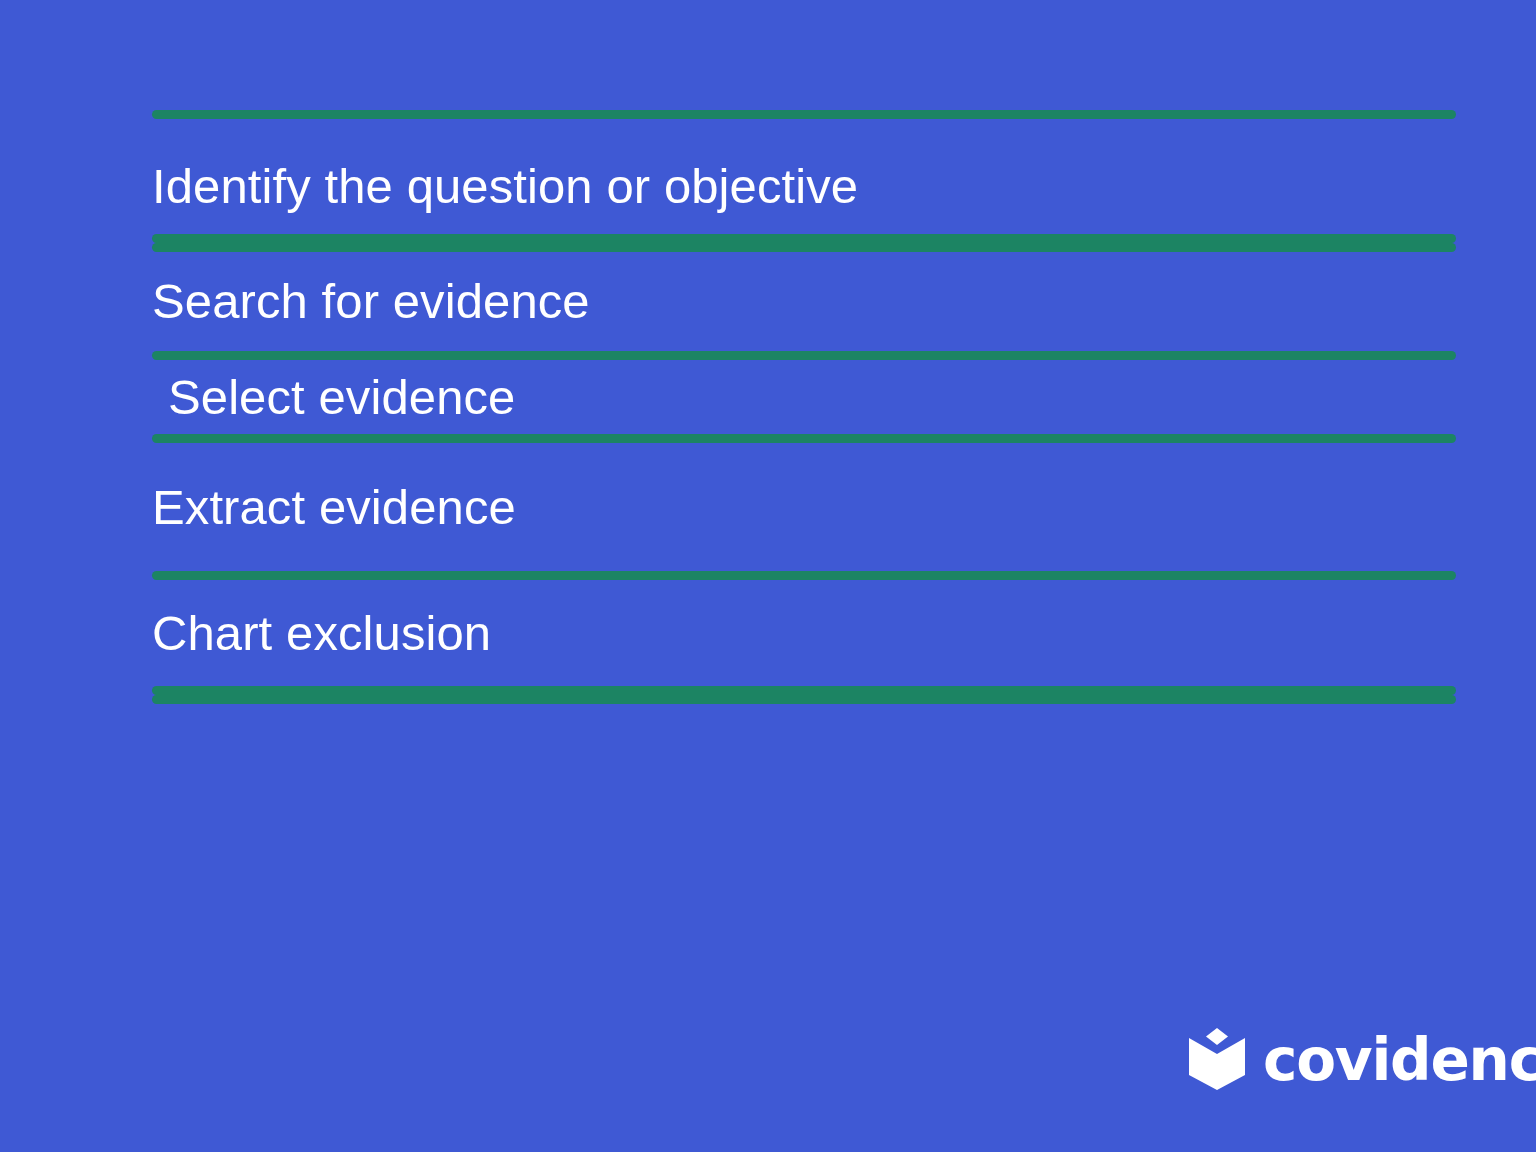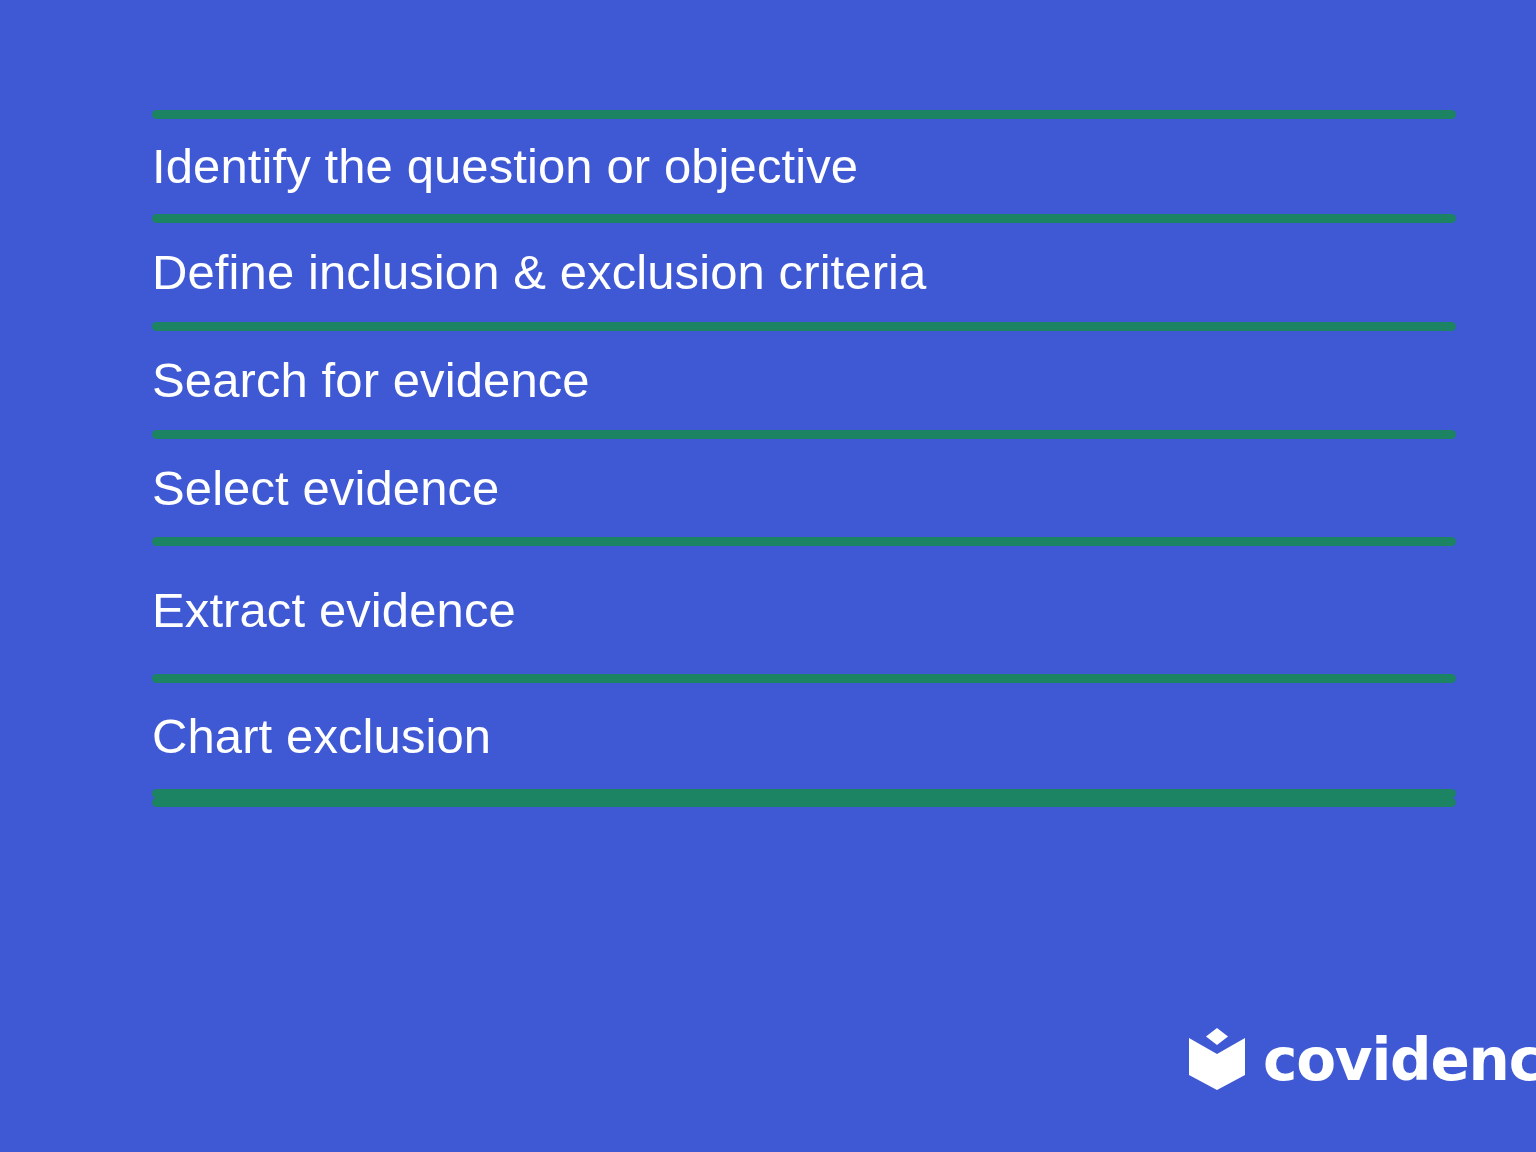--- a/index.html
+++ b/index.html
@@ -47,24 +47,24 @@
   .step-label {
     color: #ffffff;
     font-size: 49px;
     font-weight: 300;
     letter-spacing: 0.1px;
     line-height: 1;
     white-space: nowrap;
   }
 
   
-  .step-row.r1 { height: 95px; }
+  .step-row.r1 { height: 95px; margin-top: 20px; }
   .step-row.r2 { height: 99px; }
   .step-row.r3 { height: 99px; }
-  .step-row.r4 { height: 98px; }
+  .step-row.r4 { height: 74px; margin-left: 16px; }
   .step-row.r5 { height: 128px; }
   .step-row.r6 { height: 106px; }
   .step-row.r7 { height: 108px; }
 
   
   .logo {
     position: absolute;
     left: 1189px;
     top: 1026px;
     display: flex;
@@ -97,23 +97,20 @@
   <div class="steps">
 
     <div class="divider"></div>
 
     <div class="step-row r1">
       <span class="step-label">Identify the question or objective</span>
     </div>
 
     <div class="divider"></div>
 
-    <div class="step-row r2">
-      <span class="step-label">Define inclusion &amp; exclusion criteria</span>
-    </div>
 
     <div class="divider"></div>
 
     <div class="step-row r3">
       <span class="step-label">Search for evidence</span>
     </div>
 
     <div class="divider"></div>
 
     <div class="step-row r4">

